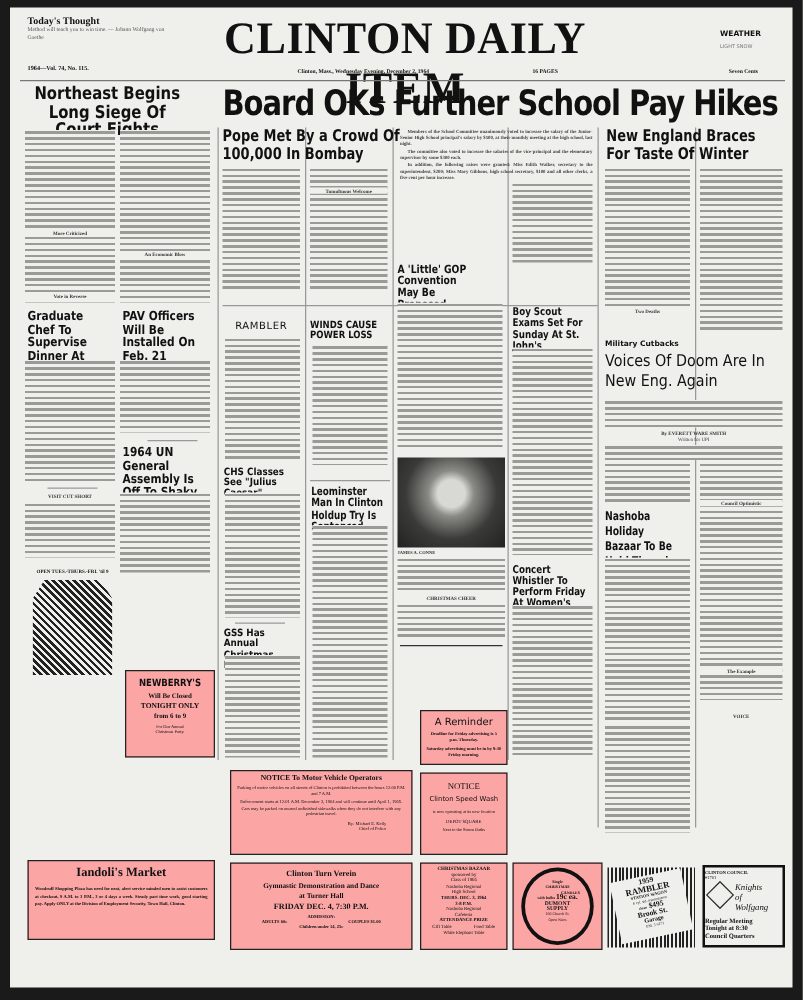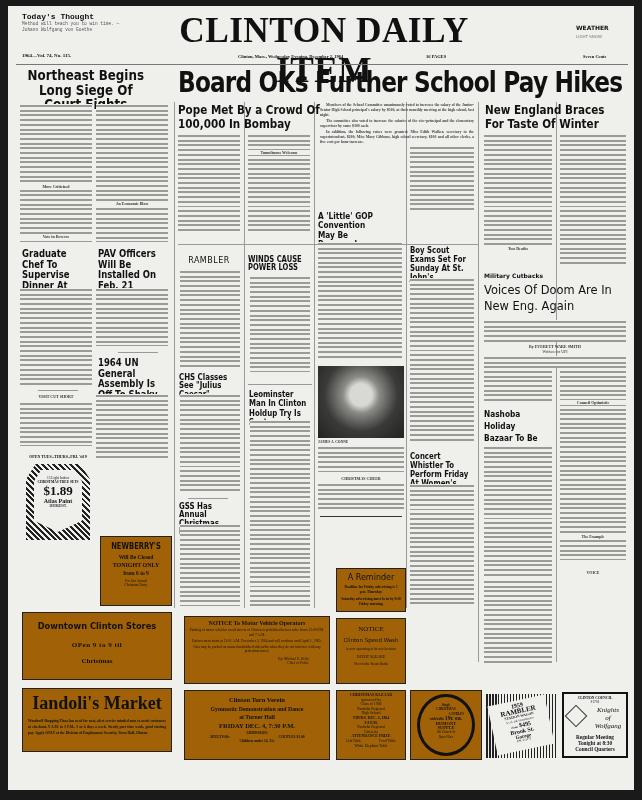--- a/index.html
+++ b/index.html
@@ -1,37 +1,37 @@
 <!DOCTYPE html>
 <html><head>
 <meta charset="utf-8">
 <style>
 *{box-sizing:border-box;margin:0;padding:0}
 html,body{width:642px;height:800px;overflow:hidden;background:#1a1a1a}
 .page{position:absolute;left:8px;top:6px;width:626px;height:784px;background:#efefec;color:#111;font-family:"Liberation Serif",serif;overflow:hidden}
 .abs{position:absolute}
-.hd-thought{left:14px;top:6px;width:110px;font-family:Liberation Mono, monospace}
+.hd-thought{left:14px;top:6px;width:110px;font-family:Liberation Serif, serif}
 .hd-thought .t{font-size:8px;font-weight:bold}
 .hd-thought .q{font-size:4.5px;color:#555;line-height:6px}
 .hd-vol{left:14px;top:47px;font-size:5px;font-weight:bold}
 .mast{left:126px;top:4px;width:380px;text-align:center;font-size:36px;font-weight:bold;letter-spacing:0.5px;line-height:40px;transform:scaleX(0.98)}
 .dateline{left:230px;top:48px;font-size:4.5px;font-weight:bold}
 .pages{left:418px;top:48px;font-size:4.5px;font-weight:bold}
 .weather{left:568px;top:18px;font-size:6px;font-weight:bold;font-family:"DejaVu Sans",sans-serif}
 .weather .w2{font-size:4px;color:#777;font-weight:normal;margin-top:3px}
 .cents{left:575px;top:48px;font-size:4.5px;font-weight:bold}
 .rule{left:8px;top:58px;width:612px;height:1px;background:#777}
 .hl{font-family:"DejaVu Sans",sans-serif;font-weight:bold;line-height:1.05;transform-origin:left top}
 .big{left:170px;top:62px;font-size:28px;letter-spacing:-1px;transform:scaleX(0.83);white-space:nowrap}
 .h-ne{left:14px;top:62px;font-size:14px;text-align:center;width:150px;transform:scaleX(0.85)}
 .txt{font-size:3.6px;line-height:4.8px;color:#666;text-align:justify;overflow:hidden}
 .txt::before{content:"";}
 .lines{background:repeating-linear-gradient(#efefec 0 1px,#9a9a96 1px 3px,#efefec 3px 4.7px);}
 .sub{font-size:4px;font-weight:bold;text-align:center;color:#333}
-.box{border:1.5px solid #222;background:#a16207}
+.box{border:1.5px solid #222;background:#fca5a5}
 .vrule{width:1px;background:#999}
 .hrule{height:1px;background:#999}
 .photo{background:radial-gradient(ellipse at 50% 40%,#d8d8d4 0 18%,#8a8a86 30%,#3a3a38 60%,#222 100%)}
 .ad-t{text-align:center;font-family:"DejaVu Sans",sans-serif;font-weight:bold}
 .small{font-size:4px;text-align:center}
 .serif-b{font-family:"Liberation Serif",serif;font-weight:bold}
 .xmas{background:repeating-linear-gradient(45deg,#222 0 2px,#efefec 2px 4px)}
 </style>
 </head>
 <body>
@@ -70,46 +70,34 @@
   <div class="abs sub" style="left:12px;top:388px;width:72px">VISIT CUT SHORT</div>
   <div class="abs txt lines" style="left:12px;top:396px;width:72px;height:44px"></div>
 
   <div class="abs hrule" style="left:110px;top:346px;width:40px"></div>
   <div class="abs hl" style="left:90px;top:352px;width:80px;font-size:10px;transform:scaleX(0.85)">1964 UN General Assembly Is Off To Shaky Start</div>
   <div class="abs txt lines" style="left:88px;top:388px;width:72px;height:64px"></div>
 
   <div class="abs" style="left:14px;top:448px;width:72px;height:90px">
     <div class="small serif-b" style="font-size:4px">OPEN TUES.-THURS.-FRI. 'til 9</div>
     <div class="xmas" style="position:absolute;left:4px;top:10px;width:64px;height:76px;clip-path:polygon(15% 0,85% 0,100% 20%,100% 100%,0 100%,0 20%)"></div>
-    <div style="position:absolute;left:12px;top:16px;width:48px;height:62px;background:#efefec;clip-path:polygon(15% 0,85% 0,100% 18%,100% 82%,50% 100%,0 82%,0 18%);text-align:center">
-      <div class="small" style="font-size:3.5px;margin-top:6px">15 Light Indoor</div>
-      <div class="small serif-b" style="font-size:3.5px">CHRISTMAS TREE SETS</div>
-      <div class="serif-b" style="font-size:13px;line-height:14px">$1.89</div>
-      <div class="serif-b" style="font-size:6px">Atlas Paint</div>
-      <div class="small serif-b" style="font-size:3px">28 HIGH ST.</div>
-    </div>
   </div>
 
   <div class="abs box" style="left:92px;top:530px;width:72px;height:70px;text-align:center">
     <div class="ad-t" style="font-size:8px;margin-top:5px;transform:scaleX(0.85)">NEWBERRY'S</div>
     <div class="serif-b" style="font-size:5.5px;margin-top:3px">Will Be Closed</div>
     <div class="serif-b" style="font-size:6px;margin-top:2px">TONIGHT ONLY</div>
     <div class="serif-b" style="font-size:5.5px;margin-top:2px">from 6 to 9</div>
     <div style="font-size:3.5px;margin-top:3px">For Our Annual</div>
     <div style="font-size:3.5px">Christmas Party.</div>
   </div>
 
-  <div class="abs box" style="left:14px;top:606px;width:150px;height:68px;text-align:center">
-    <div class="ad-t" style="font-size:9px;margin-top:8px;transform:scaleX(0.92)">Downtown Clinton Stores</div>
-    <div class="serif-b" style="font-size:7px;margin-top:10px;letter-spacing:0.5px">OPen 9 to 9 til</div>
-    <div class="serif-b" style="font-size:7px;margin-top:8px">Christmas</div>
-  </div>
 
   <div class="abs box" style="left:14px;top:682px;width:150px;height:64px;text-align:center">
-    <div class="serif-b" style="font-size:18px;margin-top:4px">Iandoli's Market</div>
+    <div class="serif-b" style="font-size:10px;margin-top:4px">Iandoli's Market</div>
     <div class="serif-b" style="font-size:3.6px;line-height:6px;margin:4px 5px;text-align:justify">Woodruff Shopping Plaza has need for neat, alert service minded men to assist customers at checkout, 9 A.M. to 3 P.M., 3 or 4 days a week. Steady part time work, good starting pay. Apply ONLY at the Division of Employment Security, Town Hall, Clinton.</div>
   </div>
 
   <div class="abs vrule" style="left:166px;top:96px;height:506px"></div>
   <div class="abs vrule" style="left:236px;top:96px;height:506px"></div>
   <div class="abs vrule" style="left:306px;top:96px;height:506px"></div>
   <div class="abs vrule" style="left:398px;top:96px;height:506px"></div>
   <div class="abs vrule" style="left:470px;top:96px;height:560px"></div>
   <div class="abs vrule" style="left:548px;top:96px;height:560px"></div>
 
@@ -252,21 +240,21 @@
       <div class="serif-b" style="font-size:7px">RAMBLER</div>
       <div class="serif-b" style="font-size:3.5px">STATION WAGON</div>
       <div style="font-size:3px">6 cyl. std. transmission</div>
       <div class="serif-b" style="font-size:6px"><span style="font-size:3px">clean</span> <span>$495</span></div>
       <div class="serif-b" style="font-size:6px">Brook St.</div>
       <div class="serif-b" style="font-size:5px">Garage</div>
       <div style="font-size:3px">EM. 5-3171</div>
     </div>
   </div>
 
-  <div class="abs" style="left:554px;top:686px;width:66px;height:66px;border:2px solid #111;text-align:center">
+  <div class="abs" style="left:554px;top:686px;width:66px;height:66px;border:2px solid #111;text-align:left">
     <div class="serif-b" style="font-size:3.6px;margin-top:2px">CLINTON COUNCIL</div>
     <div style="font-size:3.6px">#1701</div>
     <div style="position:absolute;left:4px;top:14px;width:16px;height:16px;border:1px solid #333;transform:rotate(45deg)"></div>
     <div style="position:absolute;left:24px;top:12px;width:40px;font-family:'Liberation Serif',serif;font-size:7px;line-height:8px;font-style:italic">
       <div>Knights</div>
       <div>of</div>
       <div>Wolfgang</div>
     </div>
     <div style="position:absolute;left:0;top:40px;width:62px">
       <div class="serif-b" style="font-size:5.3px">Regular Meeting</div>

